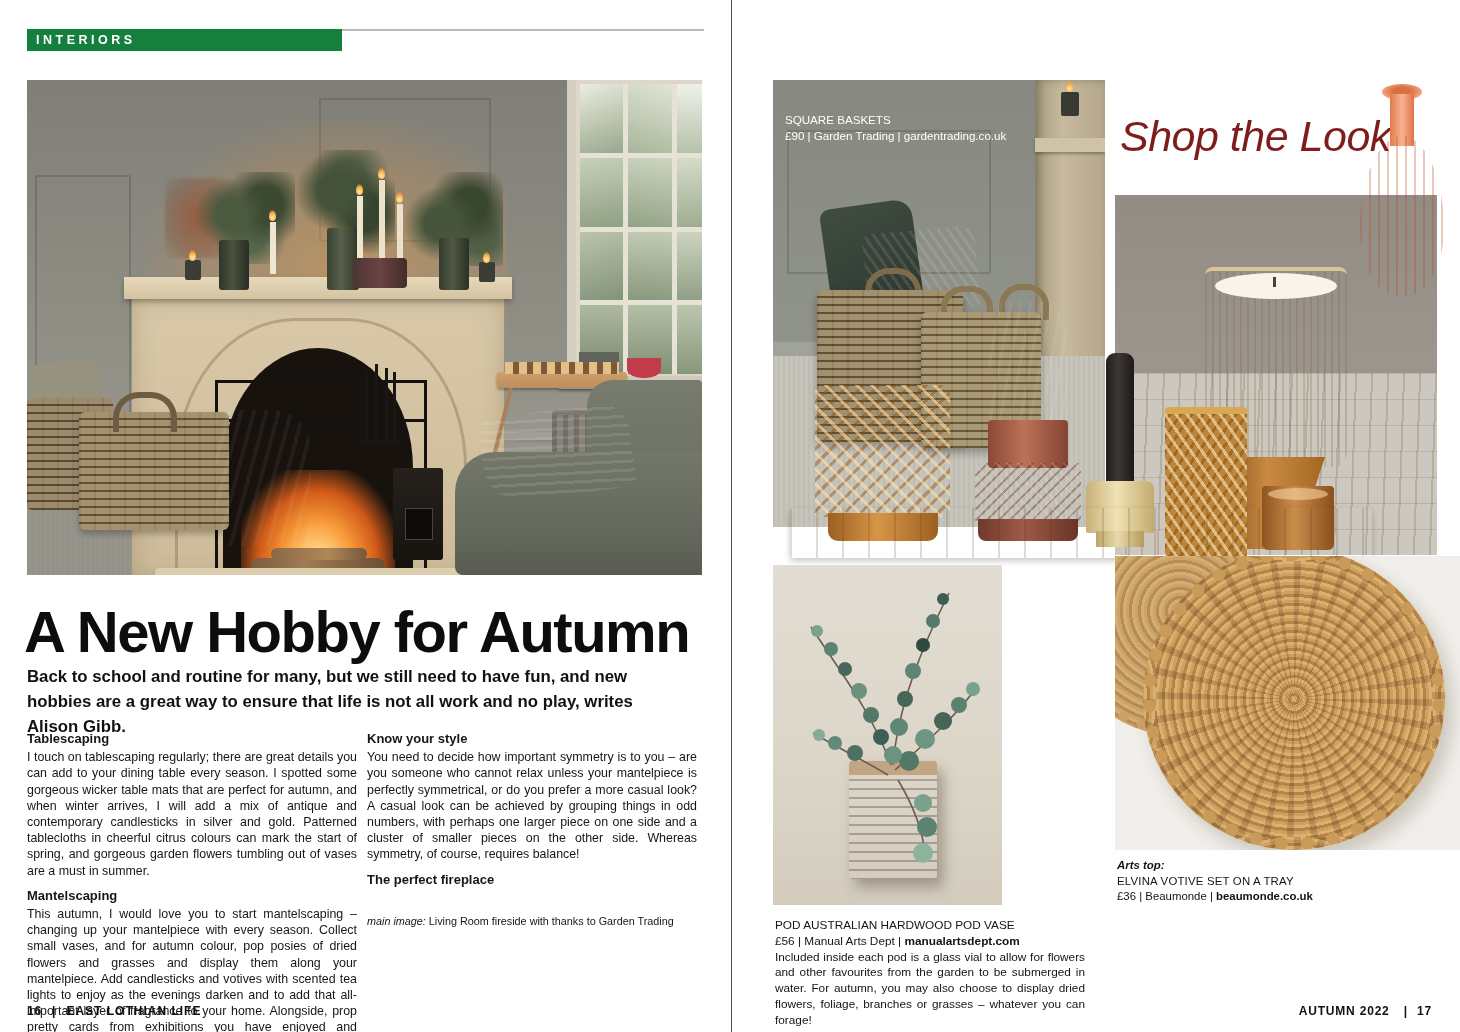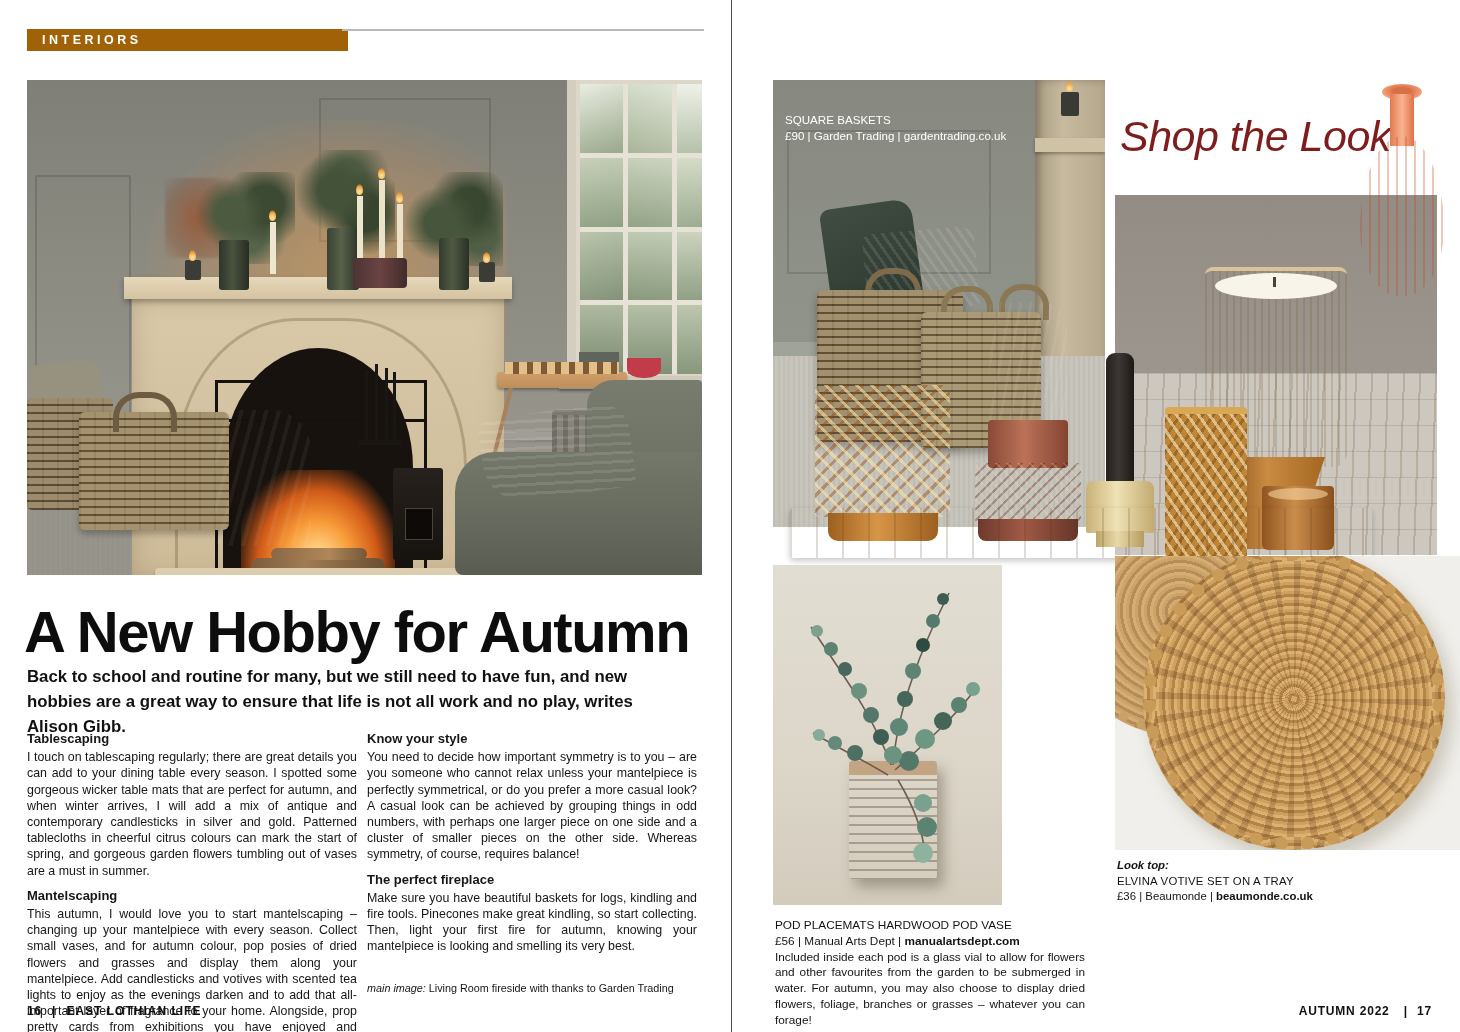--- a/index.html
+++ b/index.html
@@ -1,20 +1,20 @@
 <!DOCTYPE html>
 <html><head>
 <meta charset="utf-8">
 <style>
   html,body{margin:0;padding:0;background:#ffffff;}
   body{width:1460px;height:1032px;position:relative;font-family:"Liberation Sans",sans-serif;color:#1a1a1a;overflow:hidden;}
   .abs{position:absolute;}
   .photo{position:absolute;overflow:hidden;}
   
-  .kicker-bar{background:#a16207;color:#fff;font-size:12.5px;font-weight:700;letter-spacing:3.5px;line-height:22px;padding-left:15px;}
+  .kicker-bar{background:#15803d;color:#fff;font-size:12.5px;font-weight:700;letter-spacing:3.5px;line-height:22px;padding-left:9px;}
   .headline{font-size:58px;font-weight:700;letter-spacing:-1.5px;color:#0d0d0d;white-space:nowrap;}
   .intro{font-size:16.8px;line-height:25px;font-weight:600;color:#111;width:655px;}
   .col{width:330px;font-size:12.4px;line-height:16.2px;text-align:justify;color:#161616;}
   .col h3{font-size:13px;margin:9px 0 2px 0;text-align:left;}
   .col p{margin:0 0 2px 0;}
   .credit{font-size:10.8px;line-height:14px;text-align:left;}
   .footer{font-size:12px;font-weight:700;letter-spacing:.8px;color:#111;}
   
   .overlay-caption{color:#fff;font-size:11.6px;line-height:16px;margin-top:22px;}
   .shop-title{font-size:43px;font-style:italic;font-weight:400;letter-spacing:-.5px;color:#7f1d1d;white-space:nowrap;}
@@ -137,21 +137,20 @@
 <div class="abs col" style="left:27px;top:722px;">
   <h3>Tablescaping</h3>
   <p>I touch on tablescaping regularly; there are great details you can add to your dining table every season. I spotted some gorgeous wicker table mats that are perfect for autumn, and when winter arrives, I will add a mix of antique and contemporary candlesticks in silver and gold. Patterned tablecloths in cheerful citrus colours can mark the start of spring, and gorgeous garden flowers tumbling out of vases are a must in summer.</p>
   <h3>Mantelscaping</h3>
   <p>This autumn, I would love you to start mantelscaping – changing up your mantelpiece with every season. Collect small vases, and for autumn colour, pop posies of dried flowers and grasses and display them along your mantelpiece. Add candlesticks and votives with scented tea lights to enjoy as the evenings darken and to add that all-important layer of fragrance to your home. Alongside, prop pretty cards from exhibitions you have enjoyed and invitations to fun events to cheer you up now summer is over.</p>
 </div>
 <div class="abs col" style="left:367px;top:722px;">
   <h3>Know your style</h3>
   <p>You need to decide how important symmetry is to you – are you someone who cannot relax unless your mantelpiece is perfectly symmetrical, or do you prefer a more casual look? A casual look can be achieved by grouping things in odd numbers, with perhaps one larger piece on one side and a cluster of smaller pieces on the other side. Whereas symmetry, of course, requires balance!</p>
   <h3>The perfect fireplace</h3>
-  <p>Make sure you have beautiful baskets for logs, kindling and fire tools. Pinecones make great kindling, so start collecting. Then, light your first fire for autumn, knowing your mantelpiece is looking and smelling its very best.</p>
   <p class="credit" style="margin-top:26px;"><span class="i b" style="font-weight:400;font-style:italic;">main image:</span><span> Living Room fireside with thanks to Garden Trading</span><br></p>
 </div>
 
 <div class="abs footer" style="left:27px;top:1004px;">
   <span>16</span>
   <span style="margin:0 6px;">|</span>
   <span style="letter-spacing:1px;">EAST LOTHIAN LIFE</span>
 </div>
 
 <div class="abs" style="left:731px;top:0;width:1px;height:1032px;background:#4a4a4a;"></div>
@@ -253,27 +252,27 @@
     </g>
   </svg>
 </div>
 
 <div class="photo" style="left:1115px;top:556px;width:345px;height:294px;background:#f0efeb;">
   <div class="abs" style="left:-60px;top:-70px;width:230px;height:230px;border-radius:50%;border:10px dotted #c69a5c;background:repeating-radial-gradient(circle at 50% 50%,#d4a866 0 3px,#b2824a 3px 6px,#c79c5c 6px 9px);opacity:.9;"></div>
   <div class="abs" style="left:28px;top:-8px;width:276px;height:276px;border-radius:50%;border:13px dotted #c89b58;background:repeating-radial-gradient(circle at 50% 50%,#dcb272 0 3px,#b5854b 3px 6px,#cda263 6px 9px),repeating-conic-gradient(rgba(110,70,30,.22) 0 3deg,rgba(255,235,200,.12) 3deg 10deg);background-blend-mode:multiply;box-shadow:8px 10px 18px rgba(120,105,80,.30);"></div>
 </div>
 
 <div class="abs podcap" style="left:775px;top:918px;width:310px;">
-  <div class="nm" style="text-align:left;">POD PLACEMATS HARDWOOD POD VASE</div>
+  <div class="nm" style="text-align:left;">POD AUSTRALIAN HARDWOOD POD VASE</div>
   <div style="text-align:left;"><span>£56 | Manual Arts Dept | </span><span class="b">manualartsdept.com</span></div>
   <div>Included inside each pod is a glass vial to allow for flowers and other favourites from the garden to be submerged in water. For autumn, you may also choose to display dried flowers, foliage, branches or grasses – whatever you can forage!</div>
 </div>
 
 <div class="abs prod" style="left:1117px;top:858px;width:330px;">
-  <div class="i b" style="font-weight:700;">Look top:</div>
+  <div class="i b" style="font-weight:700;">Arts top:</div>
   <div style="margin-bottom:7px;">
     <div class="nm">ELVINA VOTIVE SET ON A TRAY</div>
     <div><span>£36 | Beaumonde | </span><span class="b">beaumonde.co.uk</span></div>
   </div>
 </div>
 
 <div class="abs footer" style="right:28px;top:1004px;">
   <span>AUTUMN 2022</span>
   <span style="margin:0 5px 0 10px;">|</span>
   <span>17</span>

